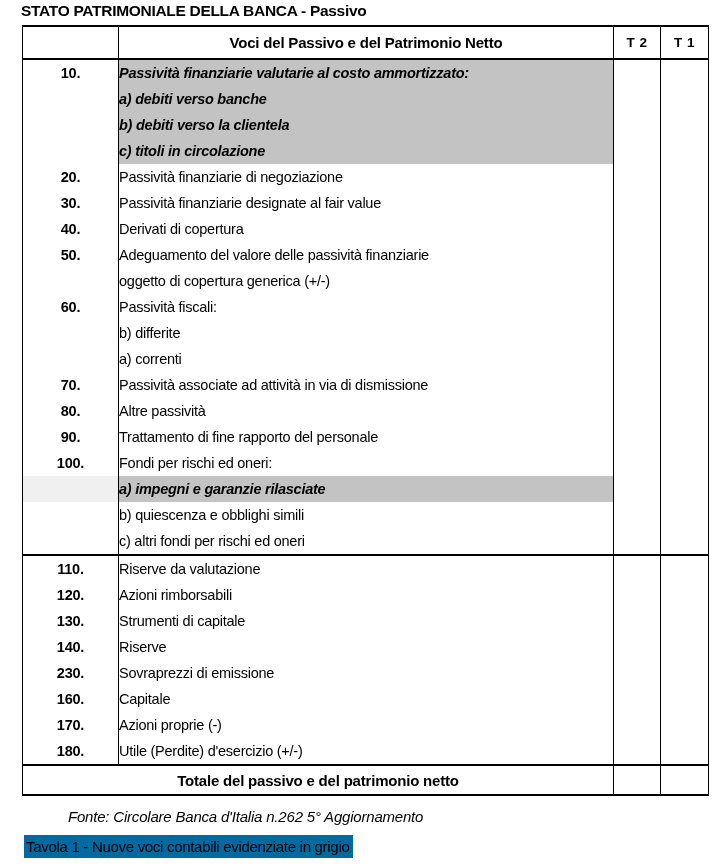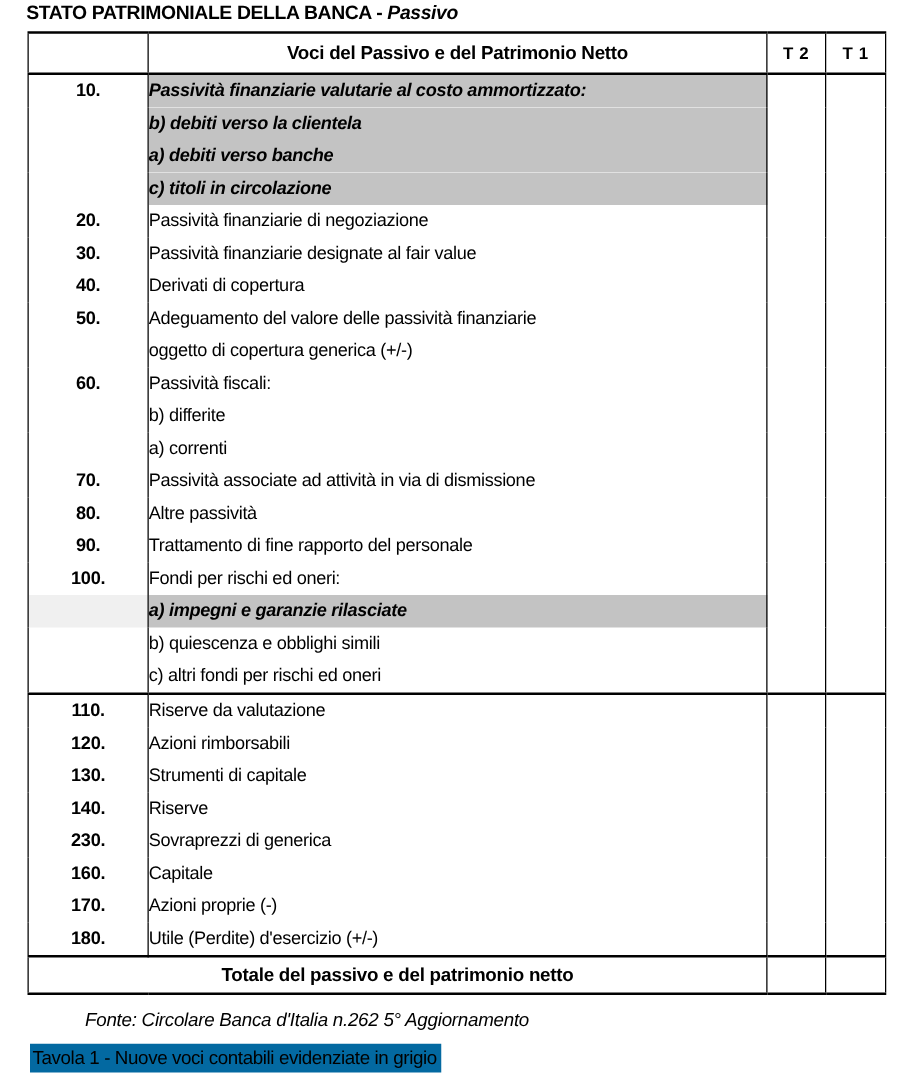--- a/index.html
+++ b/index.html
@@ -26,21 +26,20 @@
     position: absolute;
     left: 21px;
     top: 1px;
     font-size: 15.5px;
     font-weight: bold;
     letter-spacing: -0.3px;
     white-space: nowrap;
     line-height: 20px;
   }
   #doc-title .em {
-    font-style: italic;
     font-weight: bold;
   }
 
   
   #balance-table {
     position: absolute;
     left: 22px;
     top: 25px;
     width: 686px;
     border-collapse: collapse;
@@ -161,27 +160,27 @@
       </tr>
 
       <tr class="item-row">
           <td class="code">10.</td>
           <td class="desc it shade-dark">Passività finanziarie valutarie al costo ammortizzato:</td>
           <td class="val"></td>
           <td class="val"></td>
         </tr>
         <tr class="item-row">
           <td class="code"></td>
+          <td class="desc sub it shade-dark">a) debiti verso banche</td>
+          <td class="val"></td>
+          <td class="val"></td>
+        </tr>
+        <tr class="item-row">
+          <td class="code"></td>
           <td class="desc sub it shade-dark">b) debiti verso la clientela</td>
-          <td class="val"></td>
-          <td class="val"></td>
-        </tr>
-        <tr class="item-row">
-          <td class="code"></td>
-          <td class="desc sub it shade-dark">a) debiti verso banche</td>
           <td class="val"></td>
           <td class="val"></td>
         </tr>
         <tr class="item-row">
           <td class="code"></td>
           <td class="desc sub it shade-dark">c) titoli in circolazione</td>
           <td class="val"></td>
           <td class="val"></td>
         </tr>
         <tr class="item-row">
@@ -293,21 +292,21 @@
           <td class="val"></td>
         </tr>
         <tr class="item-row">
           <td class="code">140.</td>
           <td class="desc">Riserve</td>
           <td class="val"></td>
           <td class="val"></td>
         </tr>
         <tr class="item-row">
           <td class="code">230.</td>
-          <td class="desc">Sovraprezzi di generica</td>
+          <td class="desc">Sovraprezzi di emissione</td>
           <td class="val"></td>
           <td class="val"></td>
         </tr>
         <tr class="item-row">
           <td class="code">160.</td>
           <td class="desc">Capitale</td>
           <td class="val"></td>
           <td class="val"></td>
         </tr>
         <tr class="item-row">

